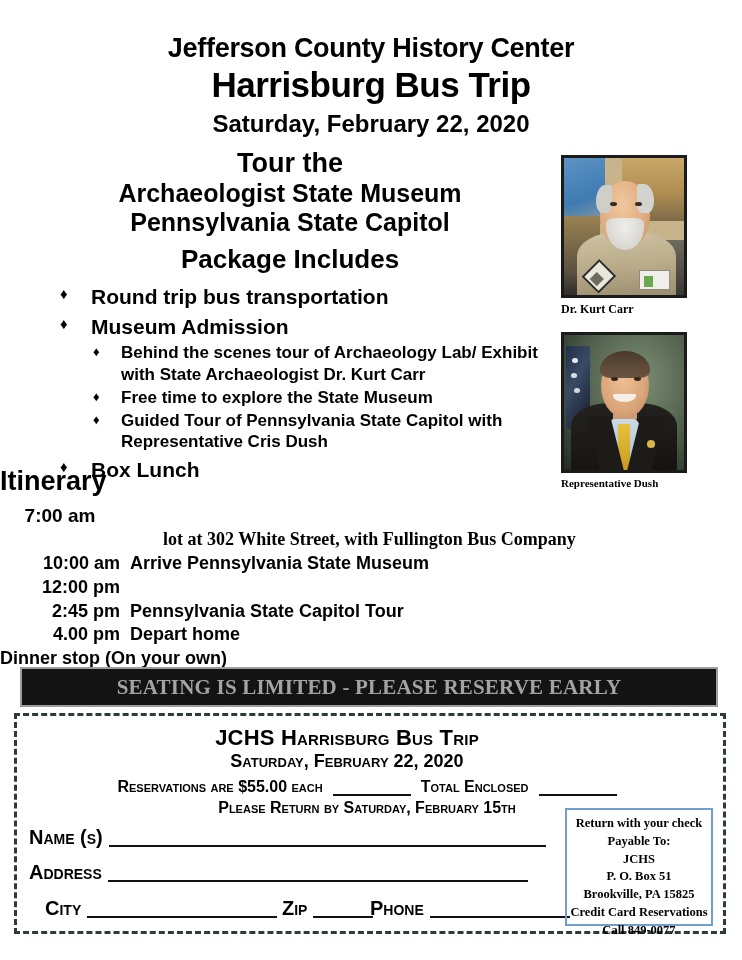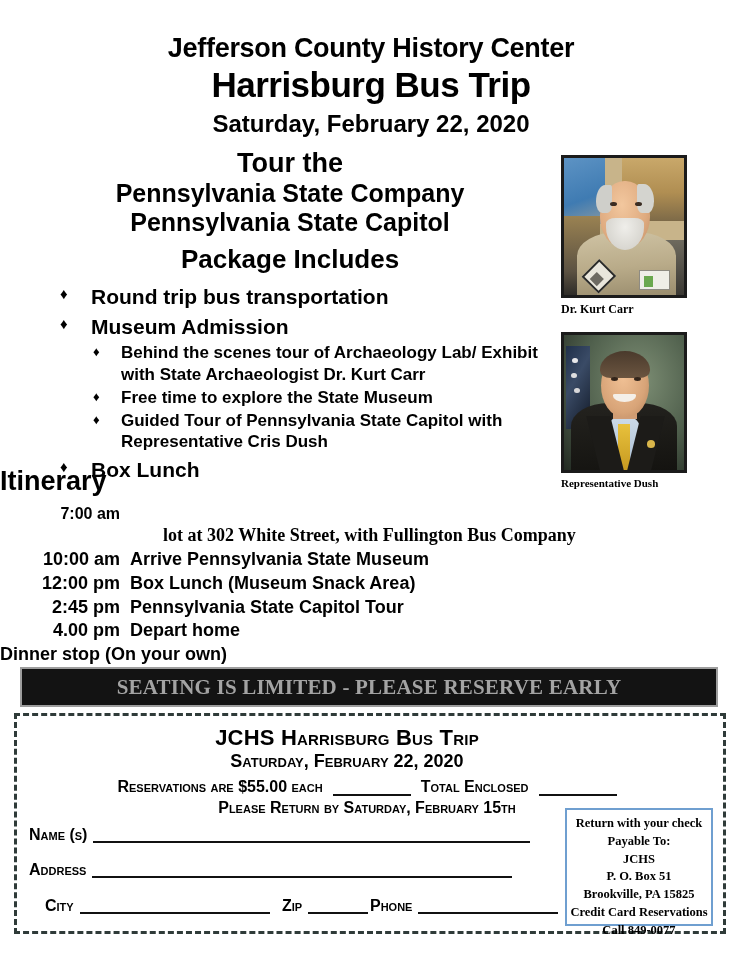--- a/index.html
+++ b/index.html
@@ -207,21 +207,21 @@
   .itin-desc {
     flex: 1 1 auto;
     font-size: 18px;
     line-height: 1.33;
   }
   .itin-row.serif .itin-time,
   .itin-row.serif .itin-desc {
     font-family: "Liberation Serif", serif;
     font-size: 18px;
   }
-  .itin-row.serif .itin-time { font-family: "Liberation Sans", sans-serif; font-size: 16px; }
+  .itin-row.serif .itin-time { font-family: "Liberation Sans", sans-serif; font-size: 19px; text-align: center; }
   .itin-cont {
     font-family: "Liberation Serif", serif;
     font-weight: bold;
     font-size: 18px;
     line-height: 1.3;
     padding-left: 163px;
   }
 
   
   .banner {
@@ -291,21 +291,21 @@
     height: 12px;
     vertical-align: bottom;
   }
   .rule-total1 { width: 78px; margin: 0 10px; }
   .rule-total2 { width: 78px; margin-left: 10px; }
 
   .f-field {
     position: absolute;
     display: flex;
     align-items: flex-end;
-    font-size: 16px;
+    font-size: 20px;
     font-weight: bold;
     font-variant: small-caps;
     white-space: nowrap;
     text-align: center;
   }
   .f-label { padding-right: 6px; line-height: 1; }
   .f-line { border-bottom: 2px solid #111; height: 13px; }
   #field-name { top: 111px; left: 12px; }
   #field-name .f-line { width: 437px; }
   #field-address { top: 146px; left: 12px; }
@@ -335,21 +335,21 @@
 </style>
 </head>
 <body>
 
 <div class="hdr-org">Jefferson County History Center</div>
 <div class="hdr-title">Harrisburg Bus Trip</div>
 <div class="hdr-date">Saturday,  February 22, 2020</div>
 
 <div class="tour-block">
   <div class="tour-line1">Tour the</div>
-  <div class="tour-line2">Pennsylvania State Company</div>
+  <div class="tour-line2">Archaeologist State Museum</div>
   <div class="tour-line3">Pennsylvania State Capitol</div>
   <div class="tour-pkg">Package Includes</div>
 </div>
 
 <div class="photo-wrap" id="photo-carr-wrap">
   <div class="photo-frame" id="photo-carr">
     <div class="carr-bg-l"></div>
     <div class="carr-bg-r"></div>
     <div class="carr-bg-lo"></div>
     <div class="carr-bg-ro"></div>
@@ -435,21 +435,20 @@
   </div>
   <div class="itin-cont">lot at 302 White Street, with Fullington Bus Company</div>
 
   <div class="itin-row">
     <div class="itin-time">10:00 am</div>
     <div class="itin-desc">Arrive Pennsylvania State Museum</div>
   </div>
 
   <div class="itin-row">
     <div class="itin-time">12:00 pm</div>
-    <div class="itin-desc">Box Lunch (Museum Snack Area)</div>
   </div>
 
   <div class="itin-row">
     <div class="itin-time">2:45 pm</div>
     <div class="itin-desc">Pennsylvania State Capitol Tour</div>
   </div>
 
   <div class="itin-row">
     <div class="itin-time">4.00 pm</div>
     <div class="itin-desc">Depart home</div>

